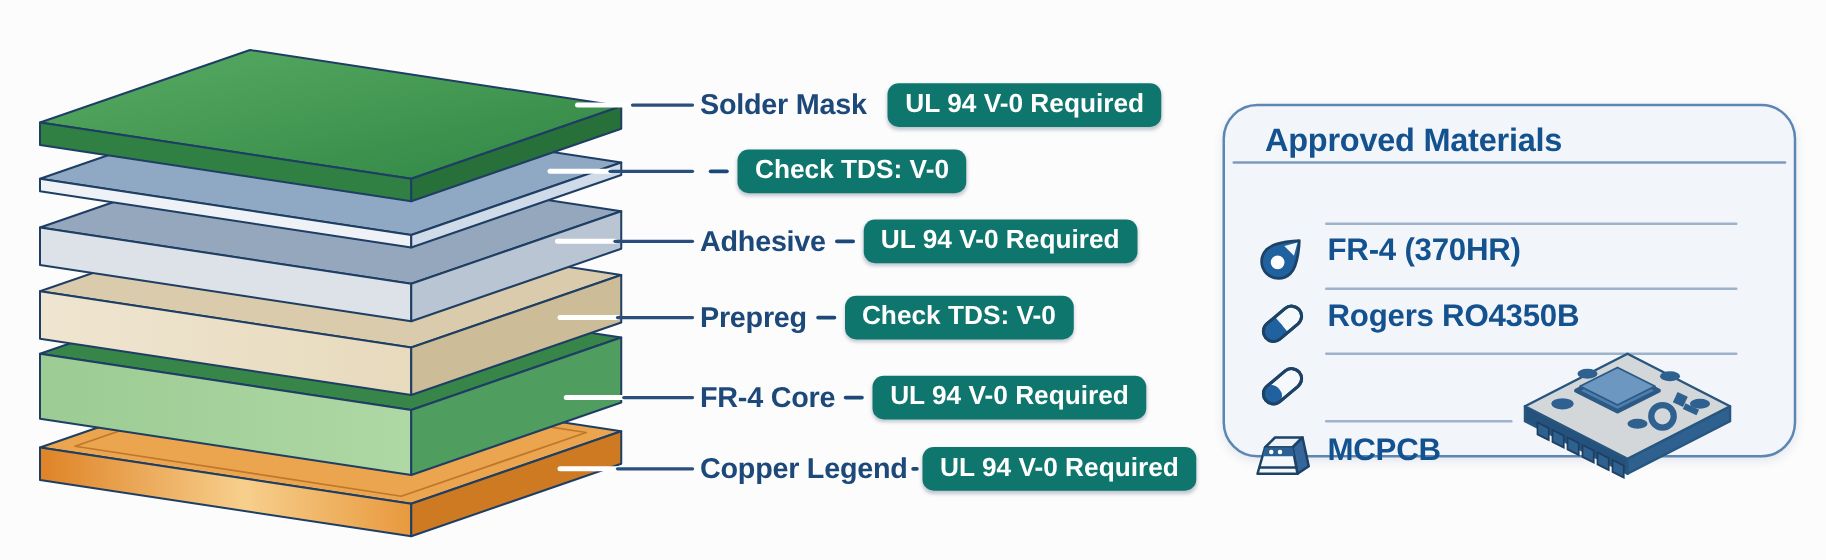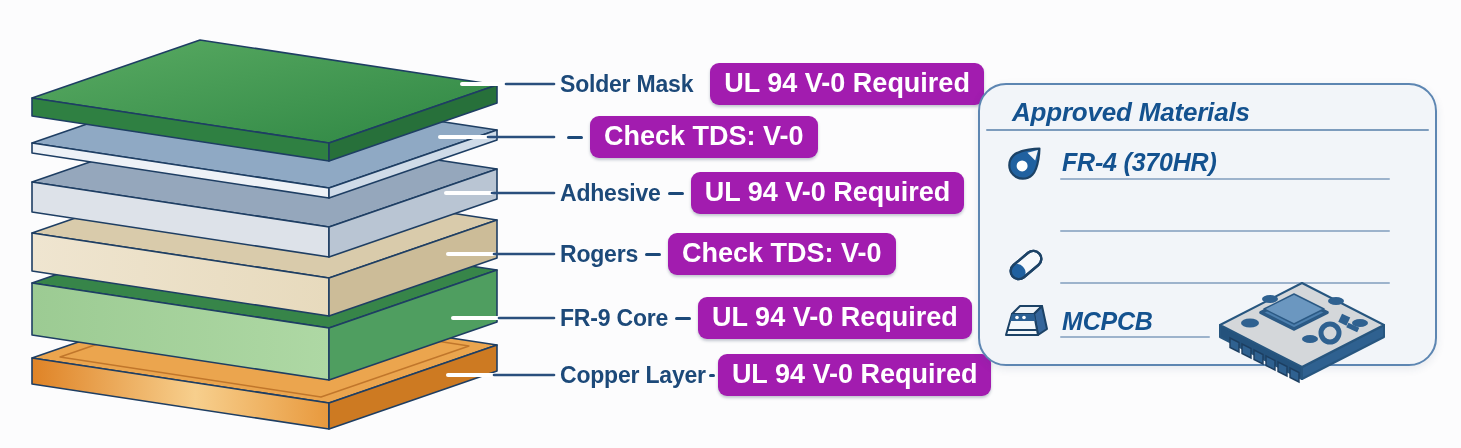--- a/index.html
+++ b/index.html
@@ -8,29 +8,29 @@
 
   
   .stack-svg{position:absolute;left:0;top:0;}
 
   
   .layer-row{position:absolute;left:560px;display:flex;align-items:center;transform:translateY(-50%);white-space:nowrap;}
   .layer-label{font-size:23px;font-weight:700;color:#1c4979;letter-spacing:-0.2px;}
   .connector-dash{width:16px;height:3px;border-radius:2px;background:#1c4979;margin:0 7px;}
   .connector-dash.short{width:6px;margin:0 3px;}
   .layer-row.no-dash .badge{margin-left:17px;}
-  .badge{background:#a21caf;color:#ffffff;font-size:27px;font-weight:700;padding:5px 14px 6px 14px;border-radius:9px;box-shadow:0 2px 3px rgba(20,40,70,.25);}
+  .badge{background:#0f766e;color:#ffffff;font-size:21px;font-weight:700;padding:5px 14px 6px 14px;border-radius:9px;box-shadow:0 2px 3px rgba(20,40,70,.25);}
 
   
   .panel{position:absolute;left:978px;top:83px;width:459px;height:283px;box-sizing:border-box;
          background:#f2f5f9;border:2px solid #5d86b2;border-radius:28px;
-         box-shadow:0 3px 8px rgba(40,70,110,.10);font-style:italic;}
+         box-shadow:0 3px 8px rgba(40,70,110,.10);}
   .panel-title{position:absolute;left:32px;top:12px;font-size:26px;font-weight:700;color:#14528f;letter-spacing:-0.2px;}
   .panel-rule{position:absolute;left:6px;right:6px;top:44px;height:2px;background:#7d9cbd;border-radius:1px;}
-  .mat-row{position:absolute;left:22px;display:flex;align-items:center;transform:translateY(-50%);}
+  .mat-row{position:absolute;left:22px;display:flex;transform:translateY(-50%);margin-top:44px;}
   .mat-icon{width:48px;display:flex;justify-content:center;align-items:center;}
   .mat-label{margin-left:12px;font-size:25px;font-weight:700;color:#14528f;letter-spacing:-0.2px;}
   .mat-sep{position:absolute;left:80px;height:2px;background:#9db3cc;border-radius:1px;}
   .chip-illustration{position:absolute;left:234px;top:196px;}
 </style>
 </head>
 <body>
 
 <div class="stage">
 
@@ -116,31 +116,31 @@
   <div class="layer-row" style="top:137px">
     <span class="connector-dash"></span>
     <span class="badge">Check TDS: V-0</span>
   </div>
   <div class="layer-row" style="top:193px">
     <span class="layer-label">Adhesive</span>
     <span class="connector-dash"></span>
     <span class="badge">UL 94 V-0 Required</span>
   </div>
   <div class="layer-row" style="top:254px">
-    <span class="layer-label">Rogers</span>
+    <span class="layer-label">Prepreg</span>
     <span class="connector-dash"></span>
     <span class="badge">Check TDS: V-0</span>
   </div>
   <div class="layer-row" style="top:318px">
-    <span class="layer-label">FR-9 Core</span>
+    <span class="layer-label">FR-4 Core</span>
     <span class="connector-dash"></span>
     <span class="badge">UL 94 V-0 Required</span>
   </div>
   <div class="layer-row" style="top:375px">
-    <span class="layer-label">Copper Layer</span>
+    <span class="layer-label">Copper Legend</span>
     <span class="connector-dash short"></span>
     <span class="badge">UL 94 V-0 Required</span>
   </div>
 
   <div class="panel">
     <div class="panel-title">Approved Materials</div>
     <div class="panel-rule"></div>
 
     <div class="mat-row" style="top:77px">
       <span class="mat-icon">
@@ -149,20 +149,33 @@
             <path d="M20,2 C27.5,2 33.5,8 33.5,15.5 C33.5,25 20,39 20,39 C20,39 6.5,25 6.5,15.5 C6.5,8 12.5,2 20,2 Z" fill="#2061a0" stroke="#1c4266" stroke-width="2.2" stroke-linejoin="round"></path>
             <circle cx="20" cy="14.5" r="5.5" fill="#ffffff"></circle>
             <polygon points="20,37 14.5,27.5 25.5,27.5" fill="#f2f5f9"></polygon>
           </g>
         </svg>
       </span>
       <span class="mat-label">FR-4 (370HR)</span>
     </div>
     <div class="mat-sep" style="top:93px;width:330px"></div>
 
+    <div class="mat-row" style="top:130px">
+      <span class="mat-icon">
+        <svg width="40" height="40" viewBox="0 0 40 40">
+          <g transform="rotate(-40 20 20)">
+            <rect x="2.5" y="12" width="35" height="16" rx="8" fill="#f6f9fc" stroke="#1c4266" stroke-width="2.4"></rect>
+            <rect x="2.5" y="12" width="16.5" height="16" rx="8" fill="#2061a0"></rect>
+            <rect x="11" y="12" width="8" height="16" fill="#2061a0"></rect>
+            <rect x="2.5" y="12" width="35" height="16" rx="8" fill="none" stroke="#1c4266" stroke-width="2.4"></rect>
+          </g>
+        </svg>
+      </span>
+      <span class="mat-label">Rogers RO4350B</span>
+    </div>
     <div class="mat-sep" style="top:145px;width:330px"></div>
 
     <div class="mat-row" style="top:180px">
       <span class="mat-icon">
         <svg width="40" height="40" viewBox="0 0 40 40">
           <g transform="rotate(-40 20 20)">
             <rect x="2.5" y="12" width="35" height="16" rx="8" fill="#f6f9fc" stroke="#1c4266" stroke-width="2.4"></rect>
             <rect x="2.5" y="12" width="14" height="16" rx="7" fill="#2061a0"></rect>
             <rect x="9" y="12" width="4" height="16" fill="#2061a0"></rect>
             <rect x="2.5" y="12" width="35" height="16" rx="8" fill="none" stroke="#1c4266" stroke-width="2.4"></rect>

